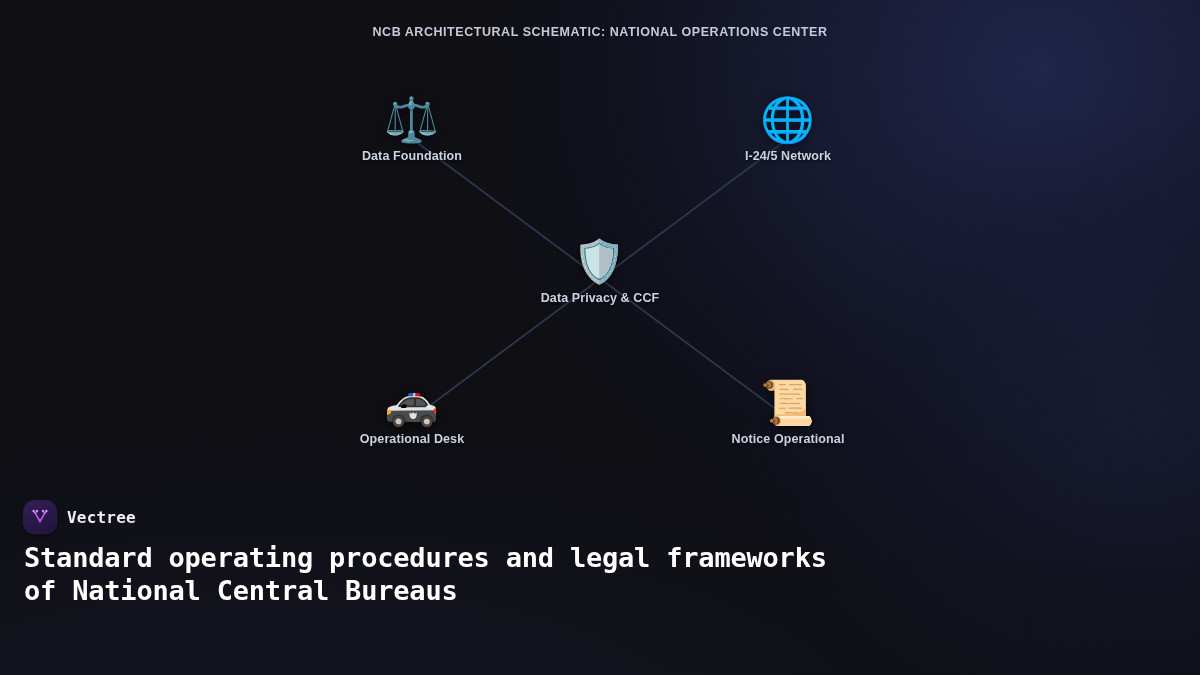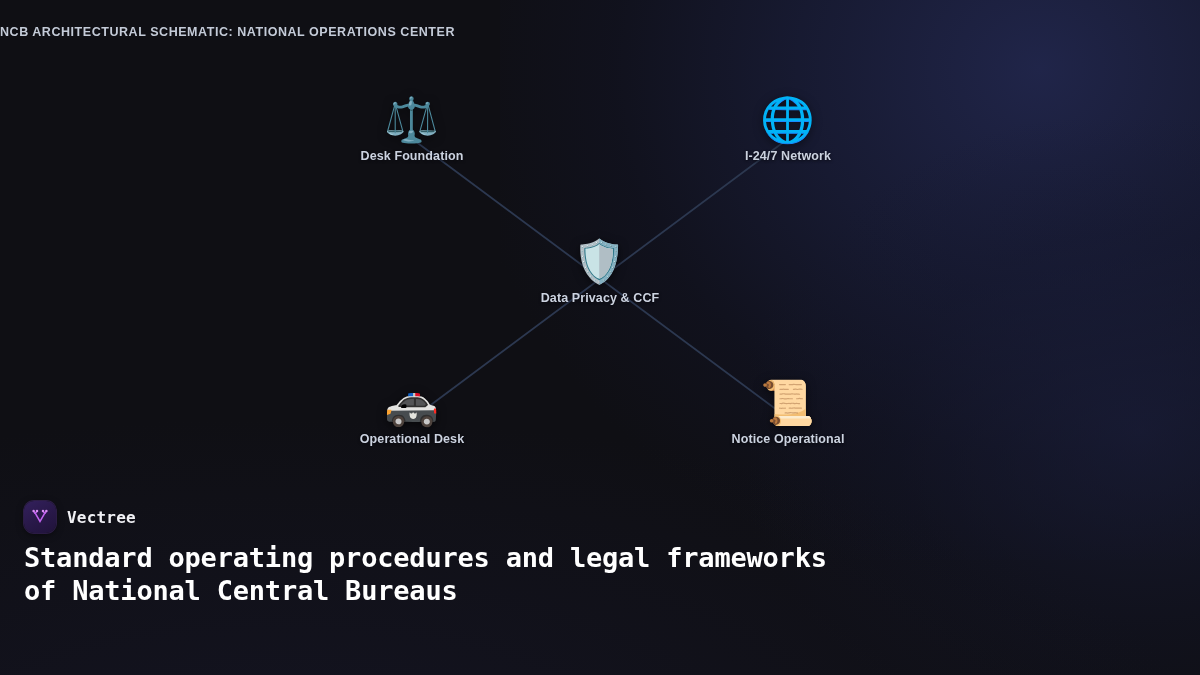--- a/index.html
+++ b/index.html
@@ -54,20 +54,21 @@
   #schematic {
     position: absolute;
     left: 0; top: 0;
     width: 1200px; height: 490px;
   }
 
   #schematic-title {
     position: absolute;
     left: 0; top: 25px;
     width: 1200px;
+    text-align: center;
     font-size: 12.5px;
     font-weight: bold;
     letter-spacing: 0.55px;
     color: #c4cbd8;
   }
 
   #edge-layer {
     position: absolute;
     left: 0; top: 0;
     width: 1200px; height: 490px;
@@ -160,25 +161,25 @@
   <div id="schematic-title">NCB ARCHITECTURAL SCHEMATIC: NATIONAL OPERATIONS CENTER</div>
 
   <svg id="edge-layer" viewBox="0 0 1200 490" width="1200" height="490">
       <line x1="415" y1="141" x2="781" y2="413" stroke="#2c3850" stroke-width="1.8" stroke-linecap="round"></line>
       <line x1="785" y1="141" x2="420" y2="413" stroke="#2c3850" stroke-width="1.8" stroke-linecap="round"></line>
     </svg>
 
   <div id="node-layer">
       <div class="node" style="left: 412px; top: 95px;">
         <span class="node-icon">⚖️</span>
-        <div class="node-label">Desk Foundation</div>
+        <div class="node-label">Data Foundation</div>
       </div>
       <div class="node" style="left: 788px; top: 95px;">
         <span class="node-icon">🌐</span>
-        <div class="node-label">I-24/7 Network</div>
+        <div class="node-label">I-24/5 Network</div>
       </div>
       <div class="node" style="left: 600px; top: 237px;">
         <span class="node-icon hub">🛡️</span>
         <div class="node-label">Data Privacy &amp; CCF</div>
       </div>
       <div class="node" style="left: 412px; top: 378px;">
         <span class="node-icon">🚓</span>
         <div class="node-label">Operational Desk</div>
       </div>
       <div class="node" style="left: 788px; top: 378px;">

